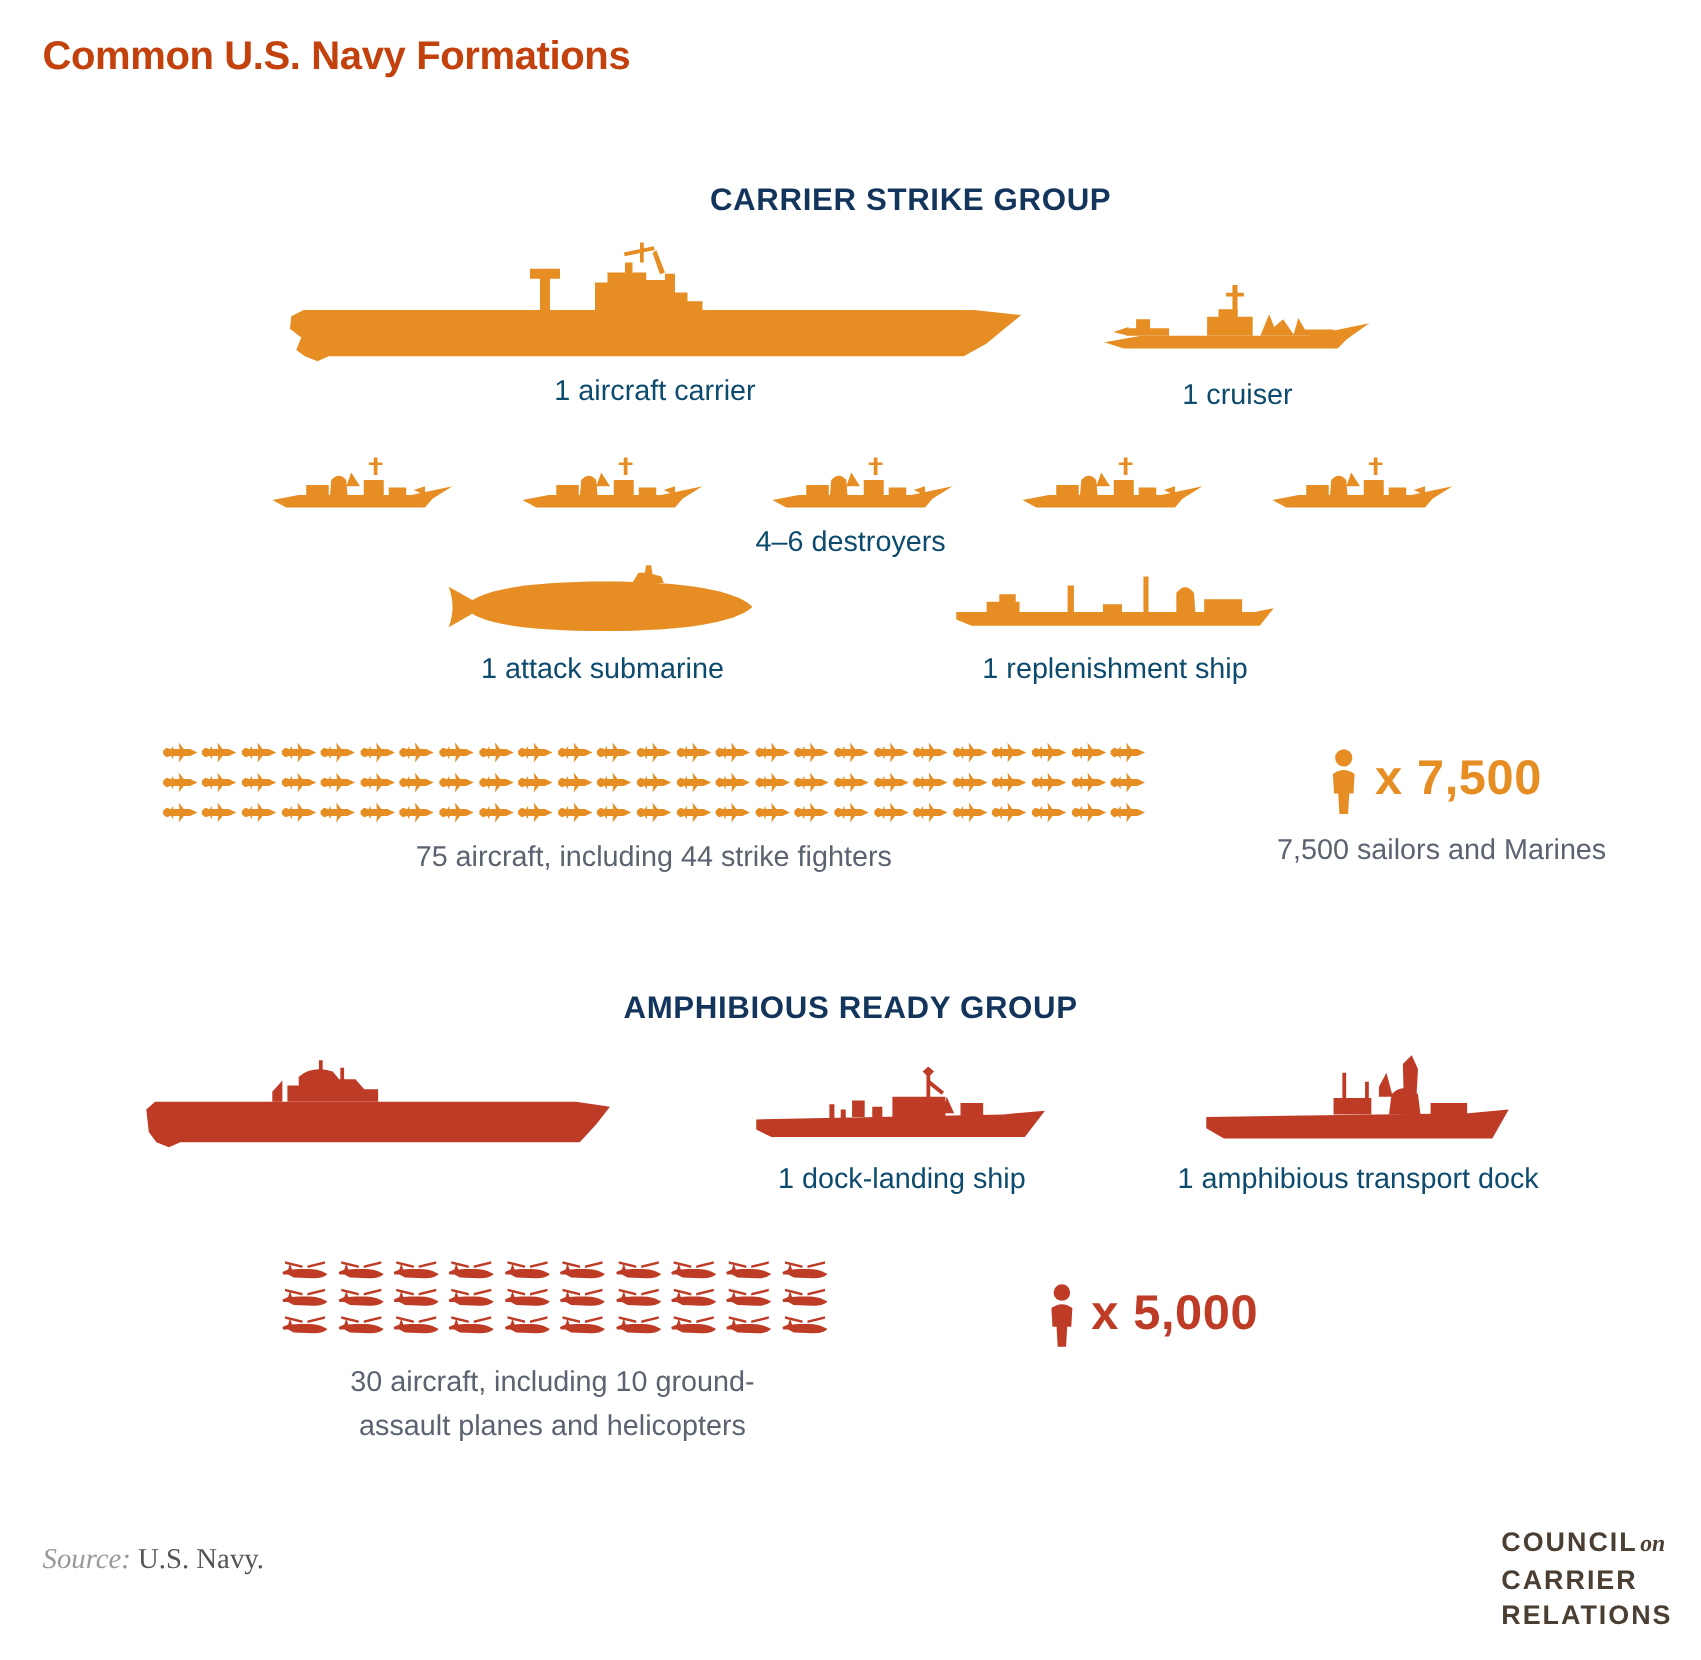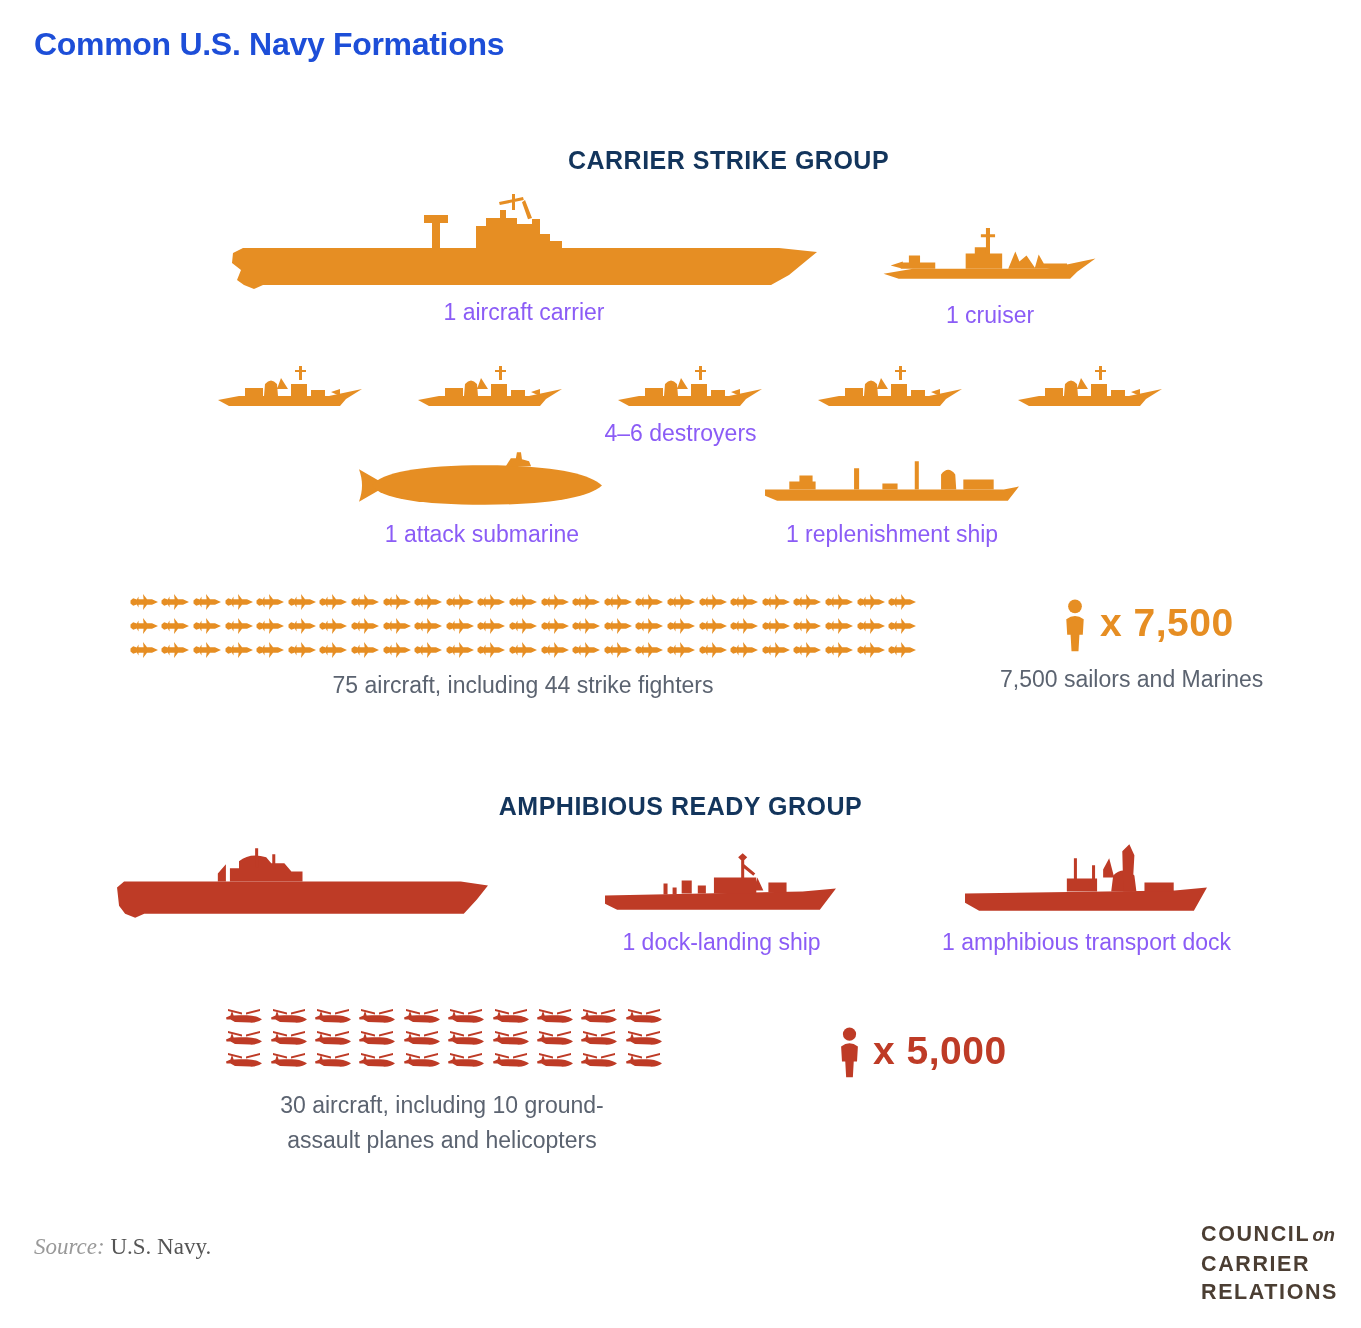--- a/index.html
+++ b/index.html
@@ -2,36 +2,36 @@
 <html><head>
 <meta charset="utf-8">
 <style>
   html,body{margin:0;padding:0;background:#fff;}
   #stage{position:relative;width:1361px;height:1328px;background:#ffffff;
          font-family:"Liberation Sans",sans-serif;overflow:hidden;}
   svg{fill:currentColor;display:block;}
   .c-orange{color:#E68E23;}
   .c-red{color:#BE3B26;}
   .abs{position:absolute;}
-  .page-title{left:34px;top:26px;font-size:32px;font-weight:600;color:#1d4ed8;letter-spacing:-0.3px;}
+  .page-title{left:34px;top:26px;font-size:32px;font-weight:600;color:#c2410c;letter-spacing:-0.3px;}
   .section-heading{left:0;width:1361px;text-align:center;font-size:25px;font-weight:700;
                    color:#13355C;letter-spacing:0.5px;}
-  .ship-label{font-size:23px;color:#8b5cf6;text-align:center;}
+  .ship-label{font-size:23px;color:#0c4a6e;text-align:center;}
   .aircraft-label{font-size:23px;color:#5B6370;text-align:center;line-height:1.5;}
   .multiplier{font-size:39px;font-weight:700;letter-spacing:0.5px;}
-  .personnel-caption{font-size:23px;color:#5B6370;text-align:left;}
+  .personnel-caption{font-size:23px;color:#5B6370;text-align:right;}
   .rep-plane{width:28px;height:18px;margin:3px auto;}
   .rep-heli{width:38px;height:20px;margin:1px auto;}
   .rep-destroyer{width:152px;height:52px;margin:0 auto;}
   .icon-grid{justify-items:center;align-items:center;}
   .source-line{left:34px;top:1234px;font-family:"Liberation Serif",serif;font-size:23px;color:#555;}
   .source-prefix{font-style:italic;color:#999;}
   .cfr-logo{left:1201px;top:1220px;color:#4B3E33;font-size:21.5px;font-weight:700;
             letter-spacing:1.6px;line-height:28px;}
-  .logo-on{font-family:Liberation Mono, monospace;font-style:italic;font-weight:600;
+  .logo-on{font-family:Liberation Serif, serif;font-style:italic;font-weight:600;
            font-size:19px;letter-spacing:0;text-transform:none;margin-left:2px;}
 </style>
 </head>
 <body>
 
 <svg width="0" height="0" style="position:absolute" aria-hidden="true">
   <defs>
     <symbol id="carrier" viewBox="0 0 590 105">
       <path d="M4,60 L14,55 L550,55 L588,59 L577,68 L560,82 L542,92 L34,92 L25,96 L15,92 L8,87 L12,77 L3,70 Z"></path>
       <path d="M203,29 h8 v26 h-8 z M195,22 h24 v8 h-24 z"></path>

